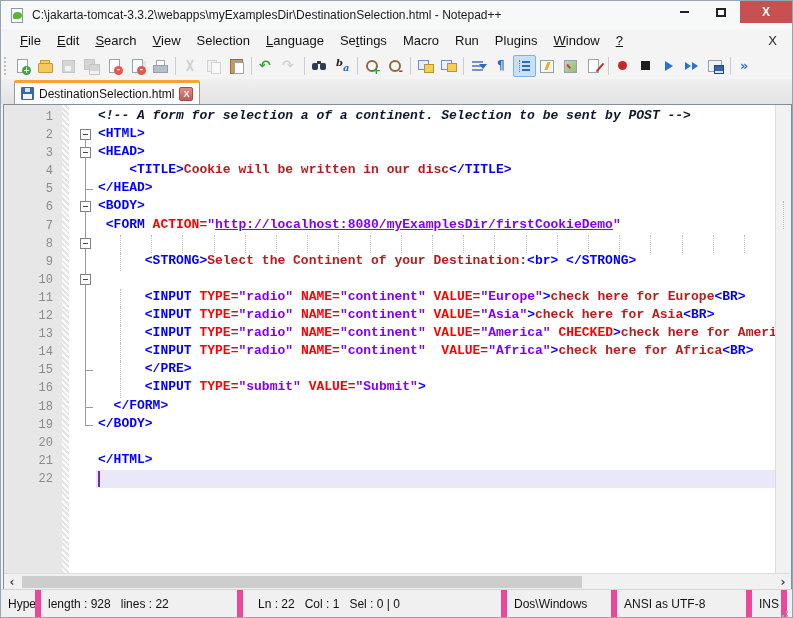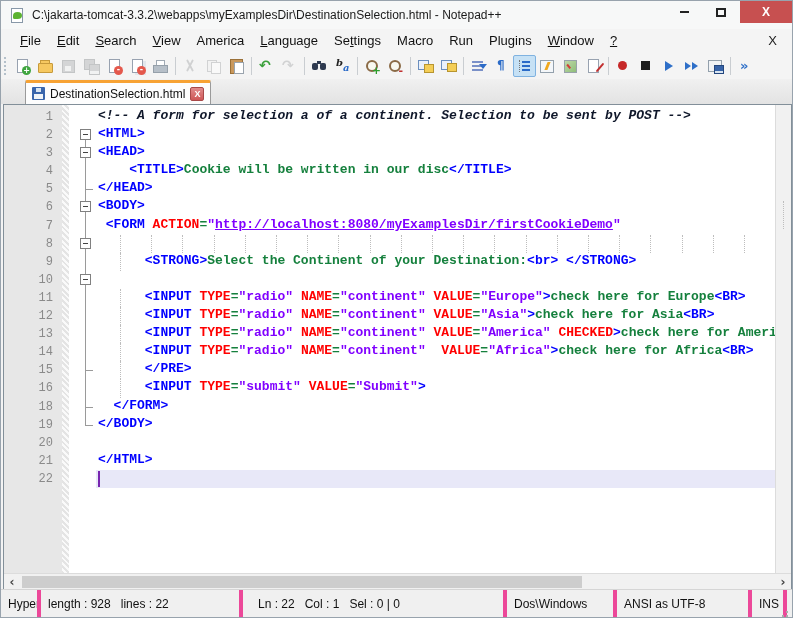--- a/index.html
+++ b/index.html
@@ -73,21 +73,21 @@
   .ic-pen::after{content:"";position:absolute;right:1px;bottom:1px;width:2px;height:11px;background:#C23030;transform:rotate(40deg);border-radius:1px;}
   .ic-rec::before{content:"";position:absolute;left:3px;top:3px;width:9px;height:9px;border-radius:50%;background:#C62828;}
   .ic-stop::before{content:"";position:absolute;left:3px;top:3px;width:9px;height:9px;background:#1E1E1E;}
   .ic-play::before{content:"";position:absolute;left:4px;top:3px;border:5px solid transparent;border-right:0;border-left:8px solid #2E6FC8;}
   .ic-ff::before{content:"";position:absolute;left:1px;top:4px;border:4px solid transparent;border-right:0;border-left:6px solid #2E6FC8;}
   .ic-ff::after{content:"";position:absolute;left:8px;top:4px;border:4px solid transparent;border-right:0;border-left:6px solid #2E6FC8;}
   .ic-savem::before{content:"";position:absolute;left:1px;top:2px;width:12px;height:10px;background:#F0F3F6;border:1px solid #93A0AC;}
   .ic-savem::after{content:"";position:absolute;left:7px;top:7px;width:8px;height:7px;background:#3663A8;border:1px solid #24477E;box-shadow:inset 0 -2px 0 #D8E4F0;}
   .ic-more::before{content:"»";position:absolute;left:3px;top:0;color:#2E6FC8;font:bold 13px/15px "DejaVu Sans",sans-serif;}
   
-  .tabbar{position:absolute;left:0;top:78px;right:0;height:25px;background:linear-gradient(#F0F0F0,#E3E3E3);display:flex;align-items:flex-end;padding-left:24px;}
+  .tabbar{position:absolute;left:0;top:78px;right:0;height:25px;background:linear-gradient(#F0F0F0,#E3E3E3);display:flex;align-items:flex-end;padding-left:13px;}
   .tab{height:24px;background:#FDFDFD;border:1px solid #9A9A9A;border-bottom:none;border-top:3px solid #F7A233;border-radius:2px 2px 0 0;display:flex;align-items:center;gap:5px;padding:0 6px;font-size:12px;color:#111;}
   .tab-floppy{width:13px;height:13px;background:#3A66AC;border-radius:1px;position:relative;flex:none;}
   .tab-floppy::before{content:"";position:absolute;left:4px;top:1px;width:5px;height:4px;background:#D8E4F0;}
   .tab-floppy::after{content:"";position:absolute;left:2px;bottom:1px;width:9px;height:5px;background:#F0F4F8;}
   .tab-x{width:14px;height:14px;background:linear-gradient(#E08B8B,#CE5656);border:1px solid #A84848;border-radius:2px;color:#fff;font:bold 9px/12px "Liberation Sans",sans-serif;text-align:center;flex:none;}
   
   .editor{position:absolute;left:2px;top:103px;width:789px;height:487px;border:1px solid #828F99;background:#fff;}
   .text-region{position:absolute;left:0;top:0;right:16px;bottom:17px;overflow:hidden;background:#fff;}
   .num-col{position:absolute;left:0;top:0;bottom:0;width:58px;background:#E7E7E7;}
   .bm-col{position:absolute;left:58px;top:0;bottom:0;width:7px;background:repeating-linear-gradient(45deg,#E4E4E4 0 2px,#FAFAFA 2px 4px);}
@@ -100,30 +100,30 @@
   .fbox.top::before{top:9px;}
   .fend::before{bottom:9px;}
   .ftick::after,.fend::after{content:"";position:absolute;left:23px;top:9px;width:8px;height:0;border-top:1px solid #9A9A9A;}
   .fbox i{position:absolute;left:18px;top:3px;width:11px;height:11px;background:#fff;border:1px solid #808080;}
   .fbox i::after{content:"";position:absolute;left:2px;top:4px;width:5px;height:1px;background:#444;}
   .ct{flex:1;position:relative;padding-left:2px;overflow:hidden;}
   .ct.cur{background:#E8E8F8;}
   .caret{position:absolute;left:2px;top:1px;width:2px;height:16px;background:#7826B0;}
   .guide{position:absolute;top:0;bottom:0;width:0;border-left:1px dotted #BDBDBD;}
   .seg-c{color:#0f172a;font-style:italic;}.seg-t{color:#0000FF;}.seg-a{color:#FF0000;}.seg-v{color:#8000FF;}
-  .seg-k{color:#15803d;}.seg-u{color:#8000FF;text-decoration:underline;}
+  .seg-k{color:#b91c1c;}.seg-u{color:#8000FF;text-decoration:underline;}
   .vscroll{position:absolute;right:0;top:0;bottom:17px;width:16px;background:#F1F1F1;border-left:1px solid #DCDCDC;}
   .vs-dots{position:absolute;left:7px;top:96px;width:0;height:28px;border-left:1px dotted #BDBDBD;}
   .hscroll{position:absolute;left:0;right:0;bottom:0;height:17px;background:#F1F1F1;border-top:1px solid #DCDCDC;}
   .hs-arrow{position:absolute;top:0;width:16px;height:16px;text-align:center;color:#444;font:bold 12px/16px "DejaVu Sans",sans-serif;}
   .hs-left{left:0;} .hs-right{right:0;}
   .hs-thumb{position:absolute;left:18px;top:2px;width:560px;height:12px;background:#CDCDCD;}
   
   .statusbar{position:absolute;left:0;right:0;bottom:0;height:28px;background:#F0F0F0;border-top:1px solid #D5D5D5;display:flex;align-items:stretch;font-size:12px;color:#111;}
-  .st-cell{display:flex;align-items:center;padding-left:7px;border-right:4px solid #ec4899;overflow:hidden;white-space:pre;flex:none;}
+  .st-cell{display:flex;align-items:center;padding-left:7px;border-right:6px solid #ec4899;overflow:hidden;white-space:pre;flex:none;}
   .st-grip{flex:1;position:relative;}
   .st-grip::before{content:"";position:absolute;right:4px;bottom:4px;width:2px;height:2px;background:#ABABAB;box-shadow:-4px 4px 0 #ABABAB,0 4px 0 #ABABAB,-4px 8px 0 #ABABAB,0 8px 0 #ABABAB,-8px 8px 0 #ABABAB;}
 </style>
 </head>
 <body>
 
 <div class="window">
 
   <div class="titlebar">
     <div class="np-icon"></div>
@@ -138,21 +138,21 @@
     <div class="win-btn btn-close">
         <span>X</span>
       </div>
   </div>
 
   <div class="menubar" id="menubar">
       <div class="menu-item"><u>F</u>ile</div>
       <div class="menu-item"><u>E</u>dit</div>
       <div class="menu-item"><u>S</u>earch</div>
       <div class="menu-item"><u>V</u>iew</div>
-      <div class="menu-item">America</div>
+      <div class="menu-item">Selection</div>
       <div class="menu-item"><u>L</u>anguage</div>
       <div class="menu-item">Se<u>t</u>tings</div>
       <div class="menu-item">Macro</div>
       <div class="menu-item">Run</div>
       <div class="menu-item">Plugins</div>
       <div class="menu-item"><u>W</u>indow</div>
       <div class="menu-item"><u>?</u></div>
       <div class="menu-x">X</div>
     </div>
 

